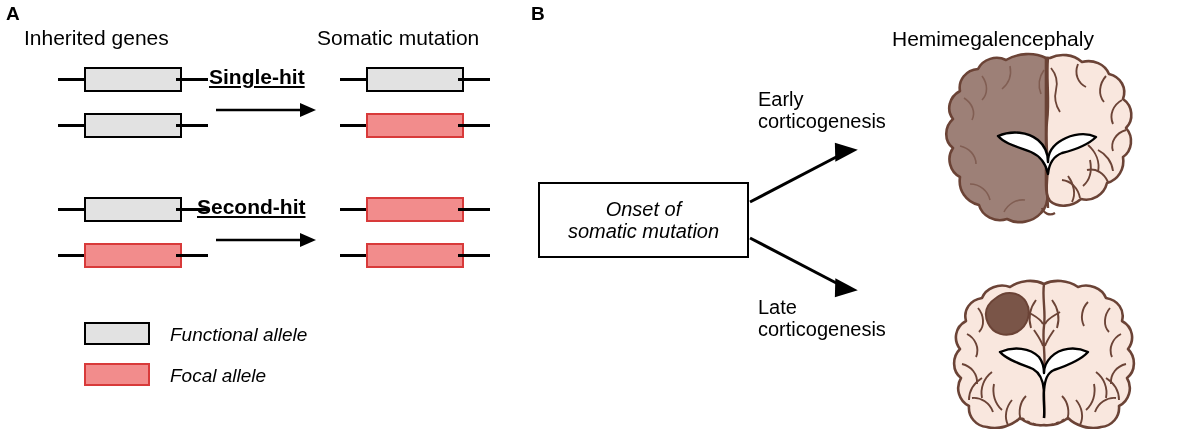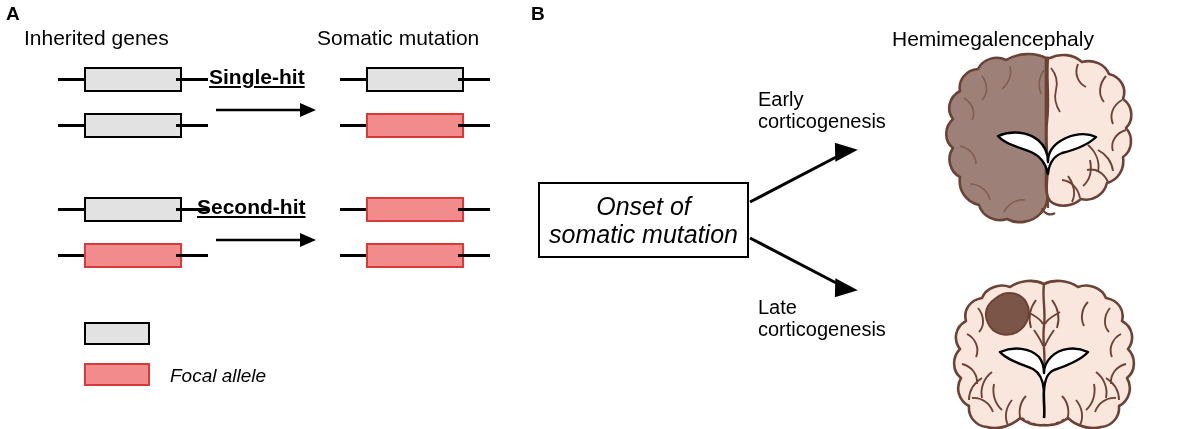--- a/index.html
+++ b/index.html
@@ -108,21 +108,21 @@
   .onset-box {
     position: absolute;
     box-sizing: border-box;
     border: 2px solid #000000;
     background: #ffffff;
     display: flex;
     align-items: center;
     justify-content: center;
   }
   .onset-text {
-    font-size: 25px;
+    font-size: 20px;
     font-style: italic;
     text-align: center;
     line-height: 1.12;
     white-space: pre-line;
   }
   .timing-label {
     position: absolute;
     font-size: 20px;
     text-align: left;
     line-height: 1.1;
@@ -197,20 +197,21 @@
     <span class="allele-box mutant"></span>
     <span class="allele-arm right"></span>
   </div>
   <div class="allele-row" style="left:340px; top:240px; width:150px;">
     <span class="allele-arm left"></span>
     <span class="allele-box mutant"></span>
     <span class="allele-arm right"></span>
   </div>
 
   <span class="legend-swatch functional" style="left:84px; top:322px;"></span>
+  <span class="legend-label" style="left:170px; top:325px;">Functional allele</span>
 
   <span class="legend-swatch mutant" style="left:84px; top:363px;"></span>
   <span class="legend-label" style="left:170px; top:366px;">Focal allele</span>
 
   <div class="abs panel-letter" style="left:531px; top:4px;">B</div>
 
   <div class="onset-box" style="left:538px; top:182px; width:211px; height:76px;">
     <span class="onset-text">Onset of
 somatic mutation</span>
   </div>

